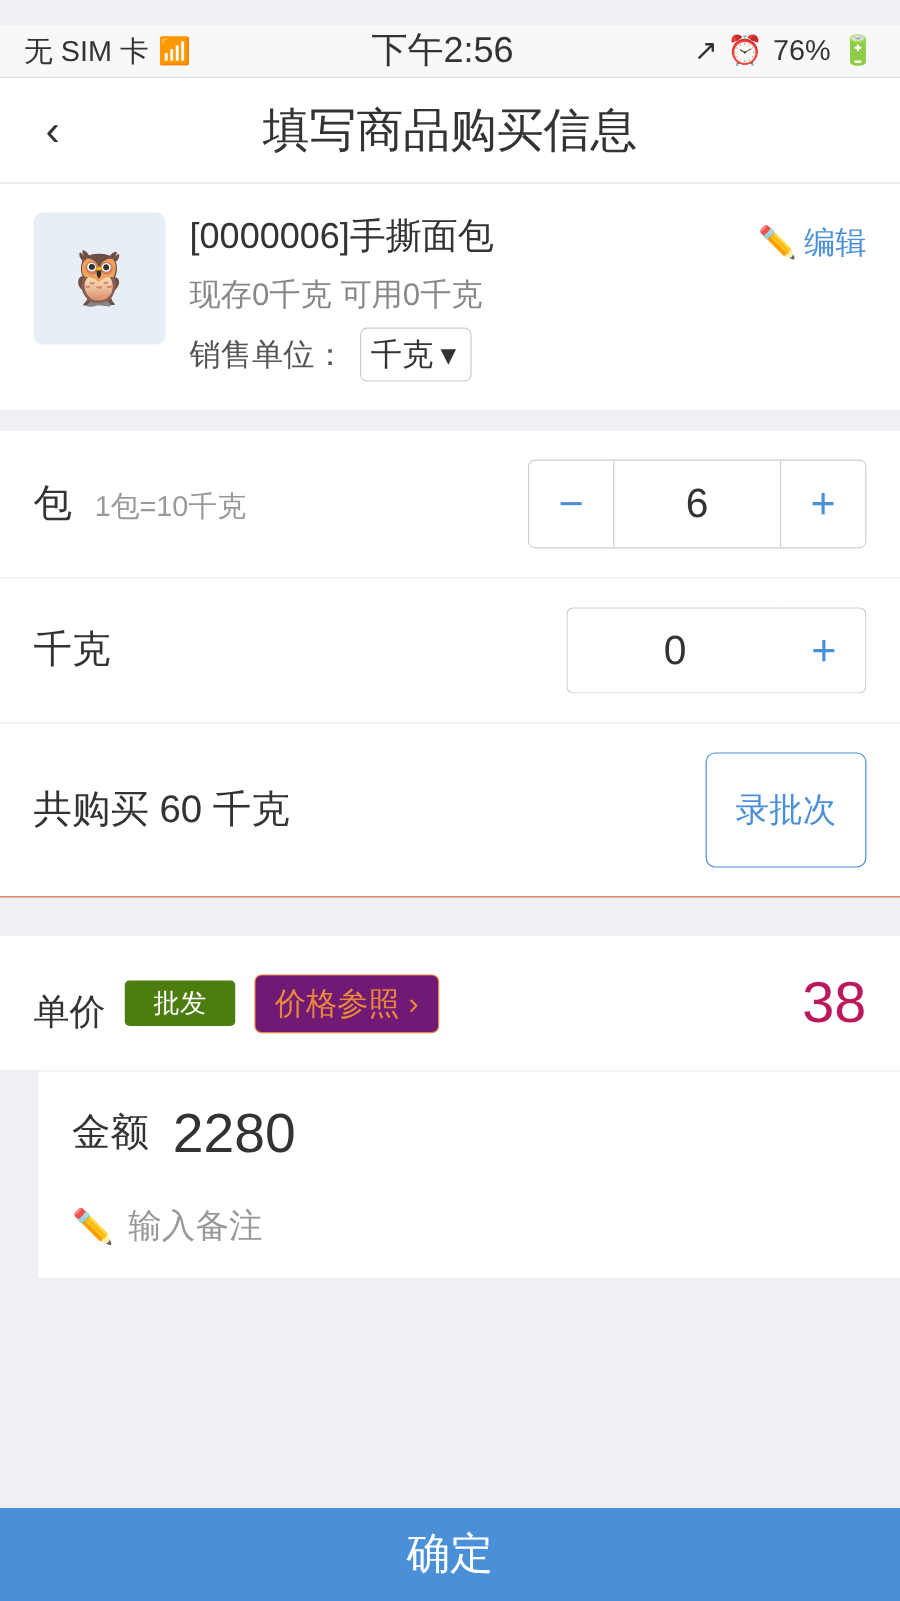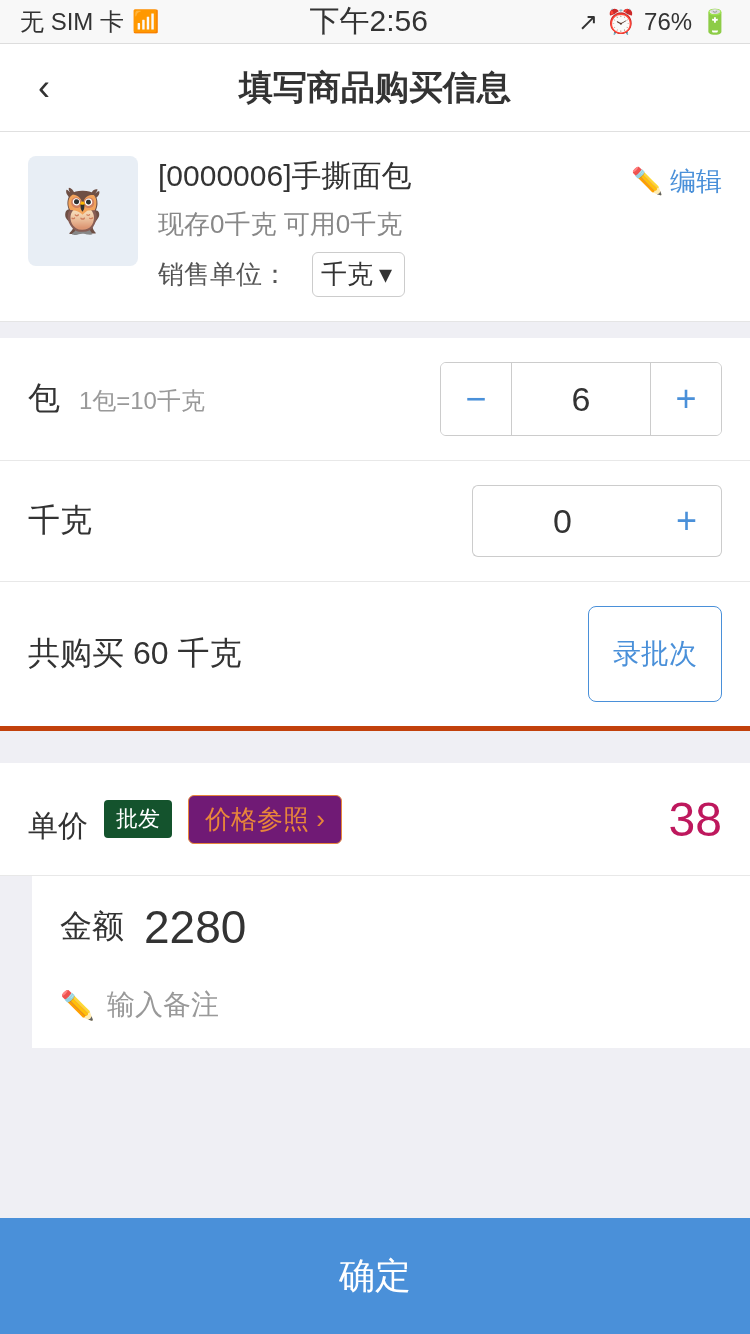--- a/index.html
+++ b/index.html
@@ -17,20 +17,21 @@
     .status-bar {
       height: 44px;
       background: #f8f8f8;
       display: flex;
       align-items: center;
       justify-content: space-between;
       padding: 0 20px;
       font-size: 26px;
       color: #333;
       border-bottom: 1px solid #ddd;
+      margin-top: 21px;
     }
     .status-left { display: flex; align-items: center; gap: 8px; font-size: 24px; }
     .status-center { font-size: 30px; font-weight: 500; }
     .status-right { display: flex; align-items: center; gap: 8px; font-size: 24px; }
     .wifi-icon { font-size: 22px; }
     .battery { display: inline-flex; align-items: center; gap: 4px; font-size: 24px; }
 
     
     .nav-bar {
       height: 88px;
@@ -43,22 +44,22 @@
     }
     .nav-back {
       position: absolute;
       left: 28px;
       font-size: 36px;
       color: #333;
       cursor: pointer;
       padding: 10px;
     }
     .nav-title {
-      font-size: 34px;
-      font-weight: 700;
+      font-size: 39px;
+      font-weight: 400;
       color: #333;
     }
 
     
     .product-card {
       background: #fff;
       padding: 24px 28px;
       display: flex;
       align-items: flex-start;
       gap: 20px;
@@ -74,21 +75,21 @@
       justify-content: center;
       flex-shrink: 0;
     }
     .product-thumb-owl {
       font-size: 44px;
       color: #7a9abf;
     }
     .product-info { flex: 1; }
     .product-name { font-size: 30px; color: #333; font-weight: 500; margin-bottom: 10px; }
     .product-stock { font-size: 26px; color: #888; margin-bottom: 10px; }
-    .product-unit { font-size: 26px; color: #555; display: flex; align-items: center; gap: 24px; text-align: center; }
+    .product-unit { font-size: 26px; color: #555; display: flex; align-items: center; gap: 12px; text-align: center; }
     .unit-select {
       border: 1px solid #ccc;
       border-radius: 6px;
       padding: 4px 12px 4px 8px;
       font-size: 26px;
       color: #333;
       background: #fff;
       display: inline-flex;
       align-items: center;
       gap: 6px;
@@ -192,21 +193,21 @@
       align-items: center;
     }
 
     
     .total-row {
       background: #fff;
       display: flex;
       align-items: center;
       justify-content: space-between;
       padding: 24px 28px;
-      border-bottom: 5px solid #c2410c;
+      border-bottom: 1px solid #c2410c;
     }
     .total-text {
       font-size: 32px;
       color: #333;
     }
     .batch-btn {
       border: 1px solid #4a90d9;
       border-radius: 8px;
       padding: 28px 24px;
       color: #4a90d9;
@@ -222,24 +223,24 @@
     }
     .price-row {
       display: flex;
       align-items: center;
       padding: 28px 28px;
       border-bottom: 1px solid #e8e8e8;
       gap: 16px;
     }
     .price-label { font-size: 30px; color: #333; margin-top: 15px; }
     .price-tag {
-      background: #14532d;
+      background: #4d7c0f;
       color: #fff;
       font-size: 22px;
-      padding: 4px 12px;
+      padding: 4px 24px;
       border-radius: 4px;
     }
     .price-ref-btn {
       border: 1px solid #e8863a;
       border-radius: 6px;
       padding: 6px 16px;
       color: #e8863a;
       font-size: 26px;
       background: #701a75;
       display: flex;
@@ -282,21 +283,21 @@
     
     .empty-area {
       background: #efeff4;
       flex: 1;
       min-height: 320px;
     }
 
     
     .confirm-btn {
       width: 750px;
-      height: 116px;
+      height: 77px;
       background: #4a90d9;
       color: #fff;
       font-size: 36px;
       border: none;
       cursor: pointer;
       display: flex;
       align-items: center;
       justify-content: center;
       position: fixed;
       bottom: 0;

